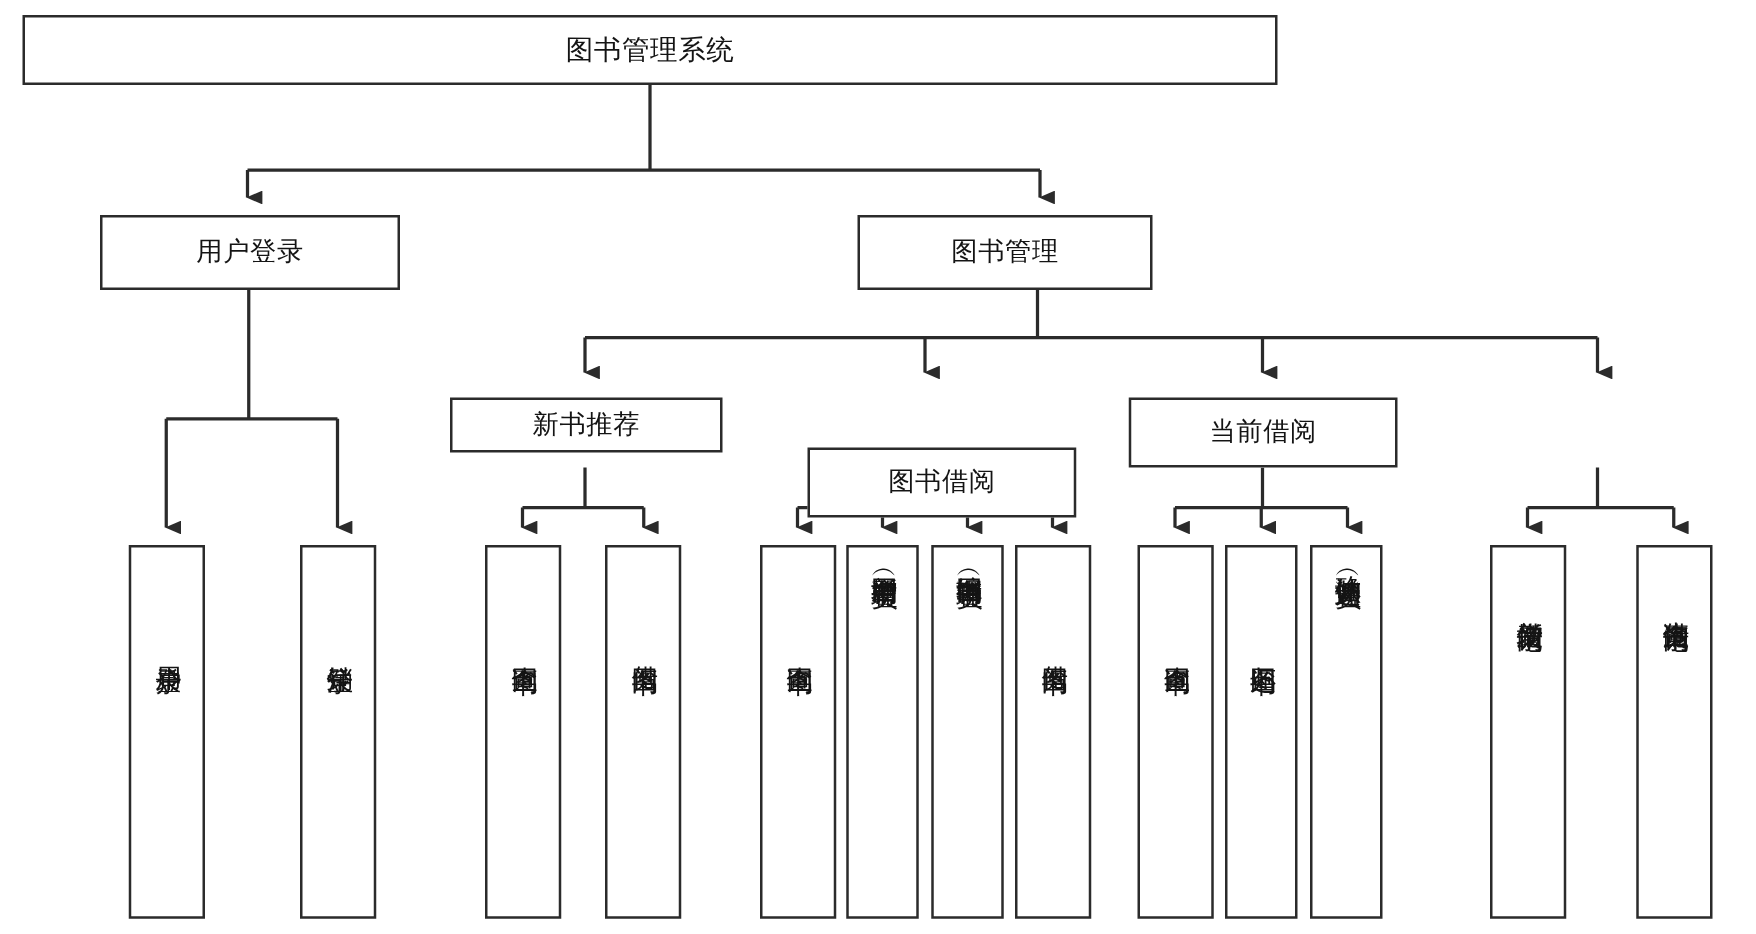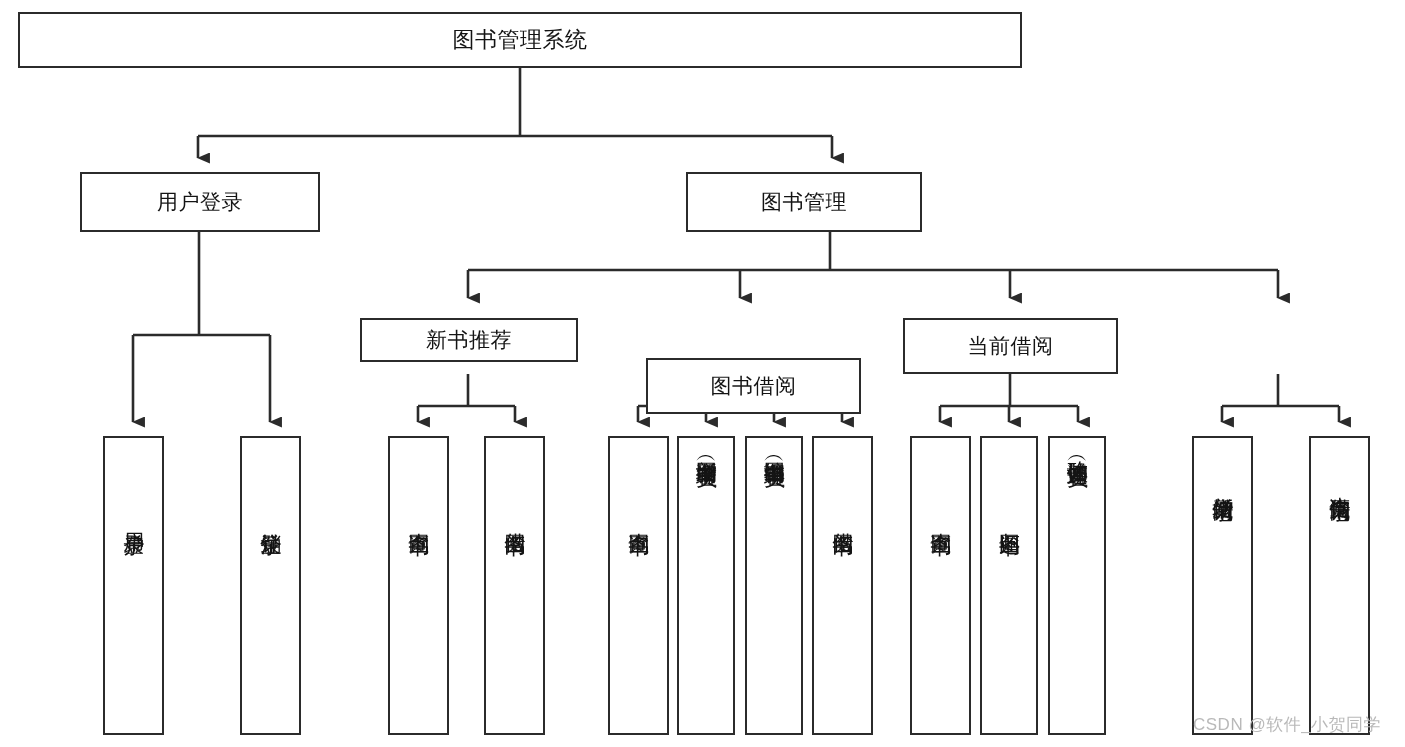--- a/index.html
+++ b/index.html
@@ -187,15 +187,14 @@
     <span class="label">确认归还（管理员）</span>
   </div>
 
   <div class="node leaf" style="left:1192px; top:436px; width:61px; height:299px; padding-top:42px;">
     <span class="label">新增借阅记录</span>
   </div>
   <div class="node leaf" style="left:1309px; top:436px; width:61px; height:299px; padding-top:42px;">
     <span class="label">查询借阅记录</span>
   </div>
 
-  <div class="watermark">CSDN @软件_小贺同学</div>
 
 </div>
 
 </body></html>

